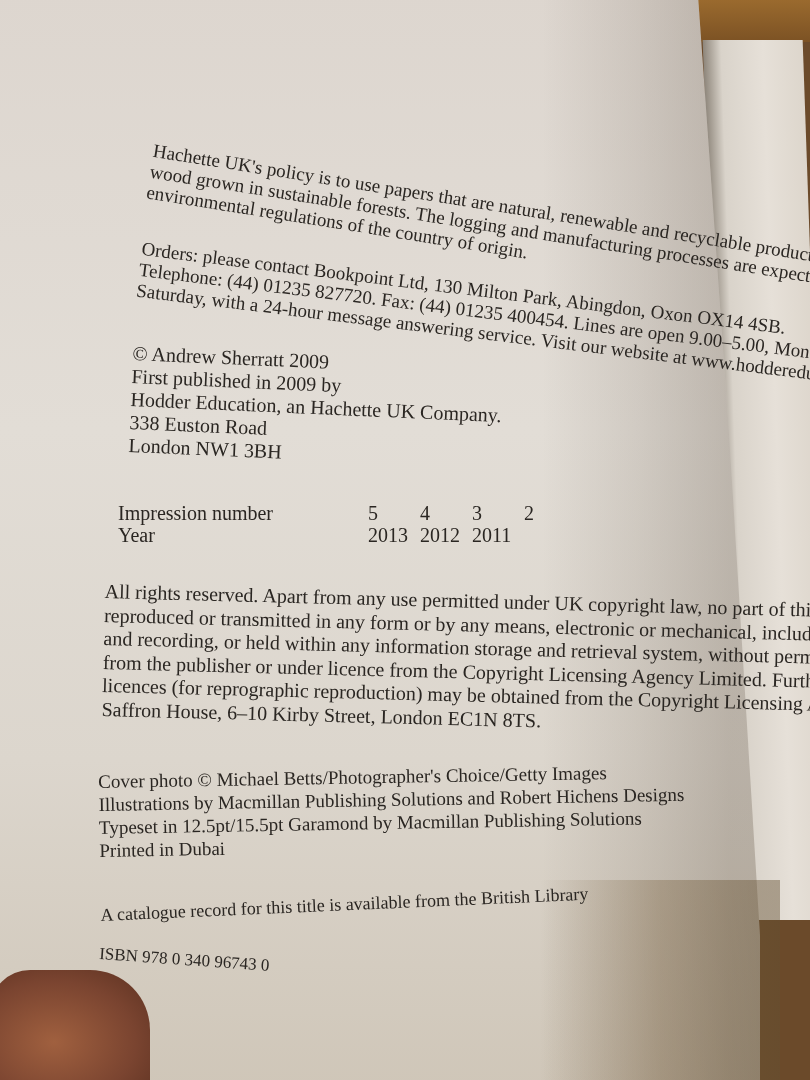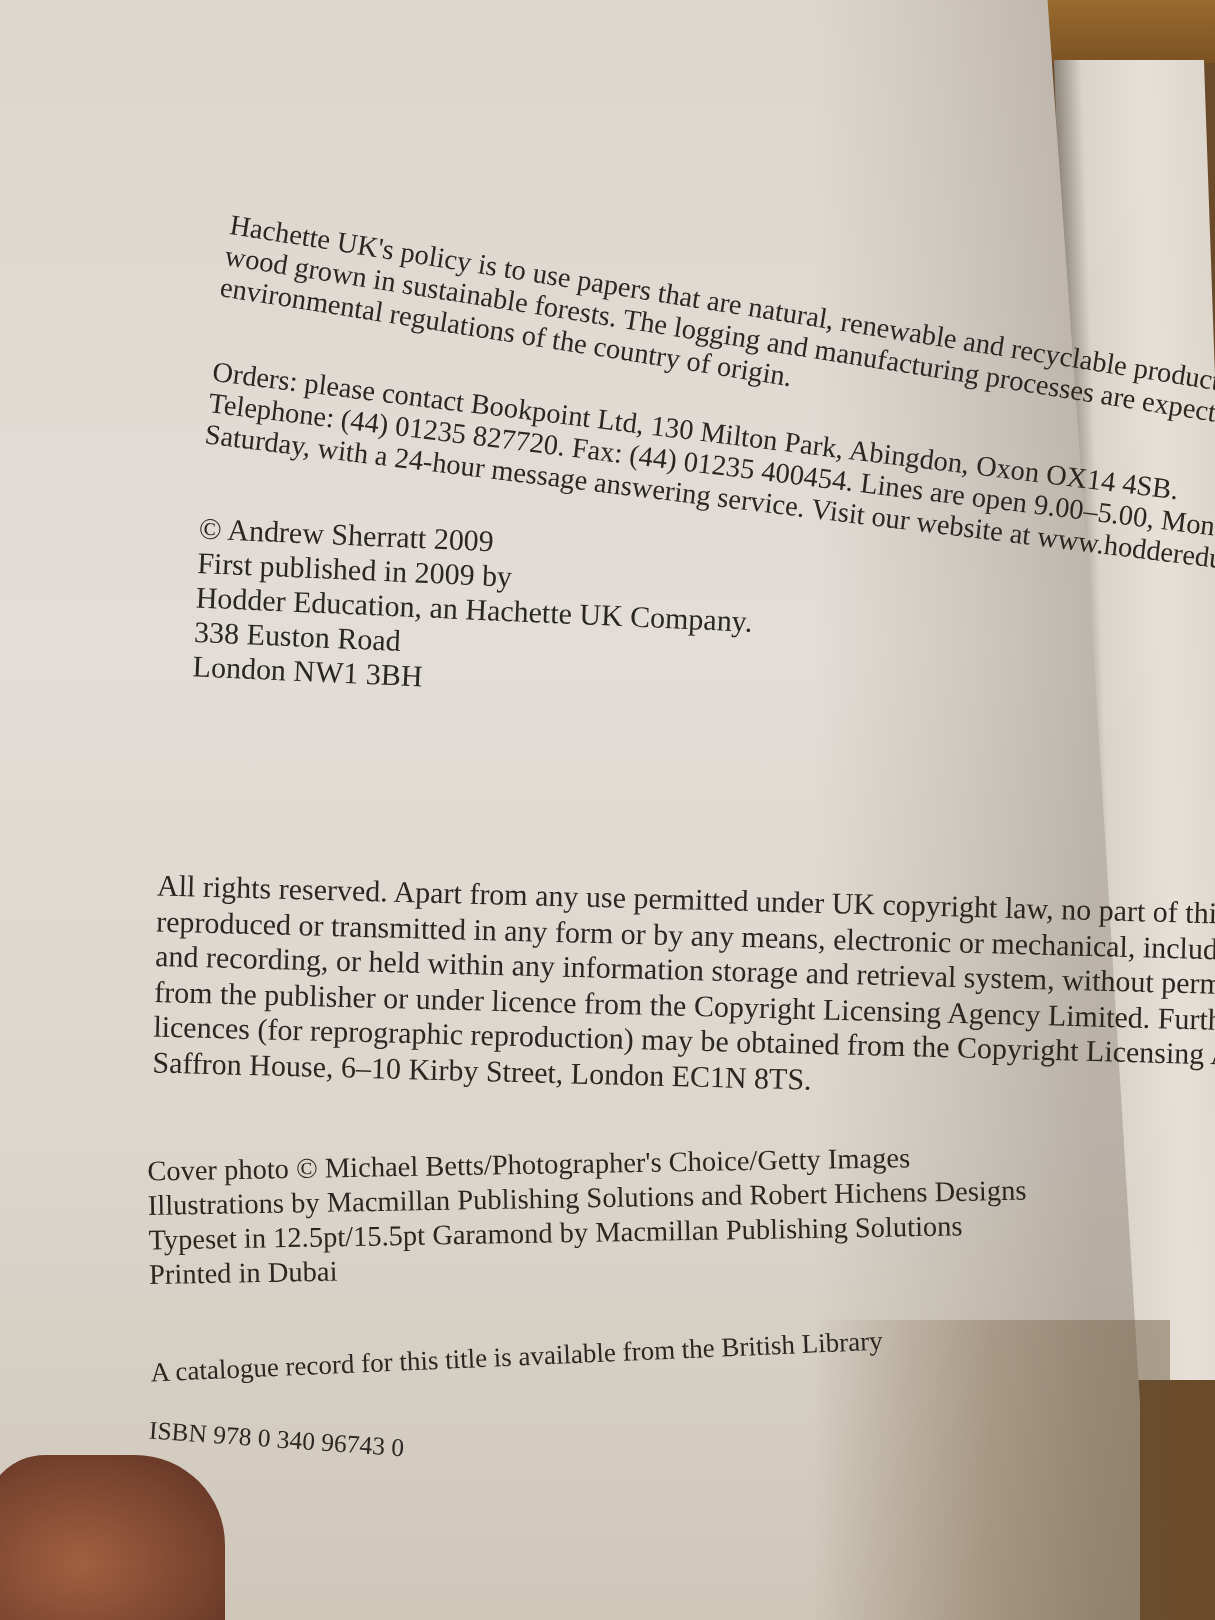--- a/index.html
+++ b/index.html
@@ -78,20 +78,28 @@
   </div>
 
   <div class="text block3">
     <span class="line">© Andrew Sherratt 2009</span>
     <span class="line">First published in 2009 by</span>
     <span class="line">Hodder Education, an Hachette UK Company.</span>
     <span class="line">338 Euston Road</span>
     <span class="line">London NW1 3BH</span>
   </div>
 
+  <div class="text impr">
+    <span class="line">
+      <span class="lab">Impression number</span><span class="num">5</span><span class="num">4</span><span class="num">3</span><span class="num">2</span>
+    </span>
+    <span class="line">
+      <span class="lab">Year</span><span class="num">2013</span><span class="num">2012</span><span class="num">2011</span>
+    </span>
+  </div>
 
   <div class="text rights">
     <span class="line">All rights reserved. Apart from any use permitted under UK copyright law, no part of this publication may be</span>
     <span class="line">reproduced or transmitted in any form or by any means, electronic or mechanical, including photocopying</span>
     <span class="line">and recording, or held within any information storage and retrieval system, without permission in writing</span>
     <span class="line">from the publisher or under licence from the Copyright Licensing Agency Limited. Further details of such</span>
     <span class="line">licences (for reprographic reproduction) may be obtained from the Copyright Licensing Agency Limited,</span>
     <span class="line">Saffron House, 6–10 Kirby Street, London EC1N 8TS.</span>
   </div>
 

